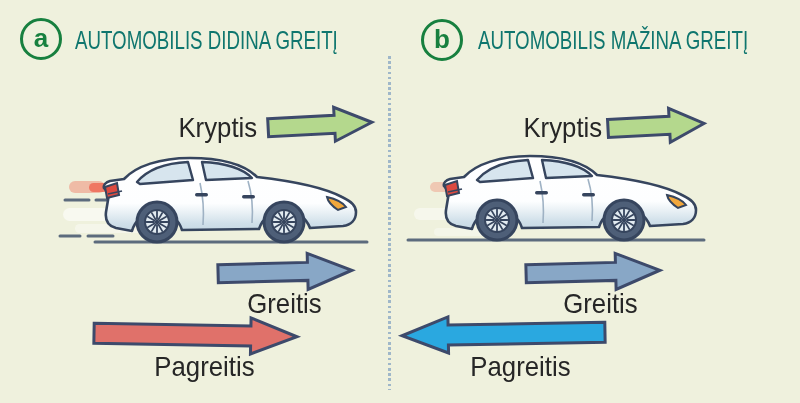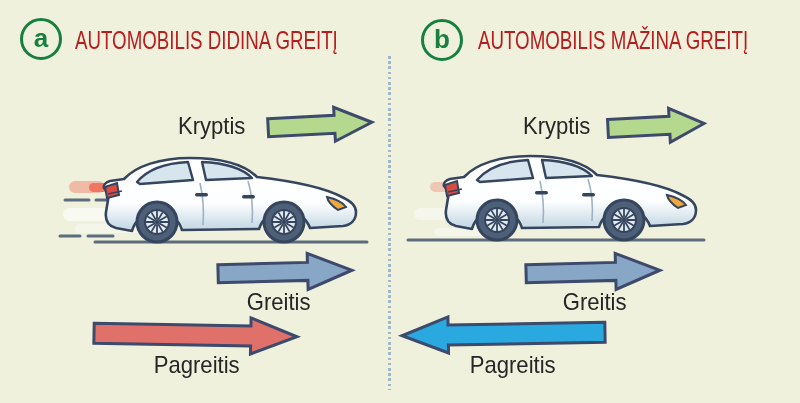--- a/index.html
+++ b/index.html
@@ -7,23 +7,23 @@
     position:relative;width:800px;height:403px;background:#eff1dd;
     font-family:"Liberation Sans",sans-serif;overflow:hidden;
   }
   .badge{
     position:absolute;width:42px;height:42px;box-sizing:border-box;
     border:3.5px solid #17803f;border-radius:50%;
     display:flex;align-items:center;justify-content:center;
     font-weight:bold;font-size:26px;color:#17803f;line-height:1;
     padding-bottom:2px;
   }
-  .title{position:absolute;font-size:26px;color:#b91c1c;white-space:nowrap;}
+  .title{position:absolute;font-size:26px;color:#0f766e;white-space:nowrap;}
   .title>span{display:inline-block;transform:scaleX(.72);transform-origin:0 50%;}
-  .lbl{position:absolute;font-size:24px;color:#262626;text-align:left;white-space:nowrap;}
+  .lbl{position:absolute;font-size:28px;color:#262626;text-align:left;white-space:nowrap;}
   .lbl>span{display:inline-block;transform:scaleX(.92);}
   .arrow{position:absolute;overflow:visible;}
   .scene{position:absolute;overflow:visible;}
   .divider{
     position:absolute;left:388px;top:56px;width:2.5px;height:334px;
     background:repeating-linear-gradient(to bottom,#9fb7c9 0 2.6px,rgba(0,0,0,0) 2.6px 5.2px);
   }
   #dir-a{left:266px;top:106px;width:108px;height:38px;transform:rotate(-3deg);}
   #dir-b{left:606px;top:107px;width:100px;height:38px;transform:rotate(-3deg);}
   #vel-a{left:216px;top:252px;width:138px;height:40px;transform:rotate(-1.5deg);}

